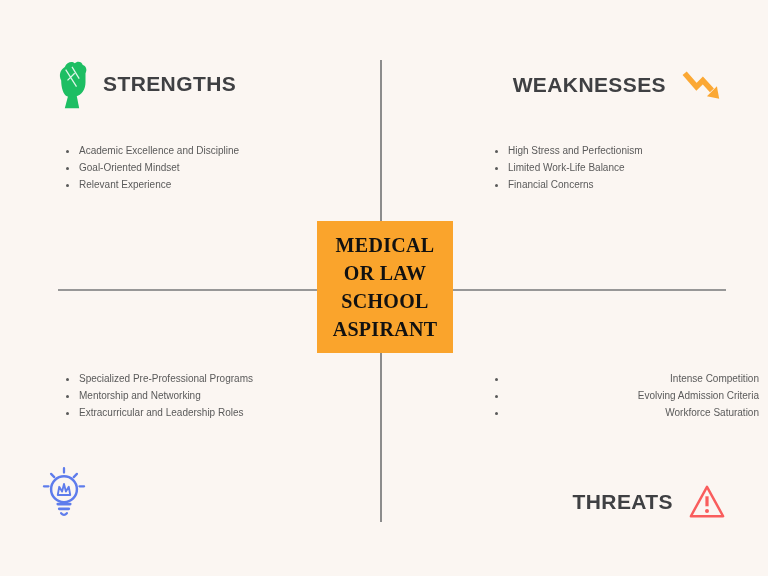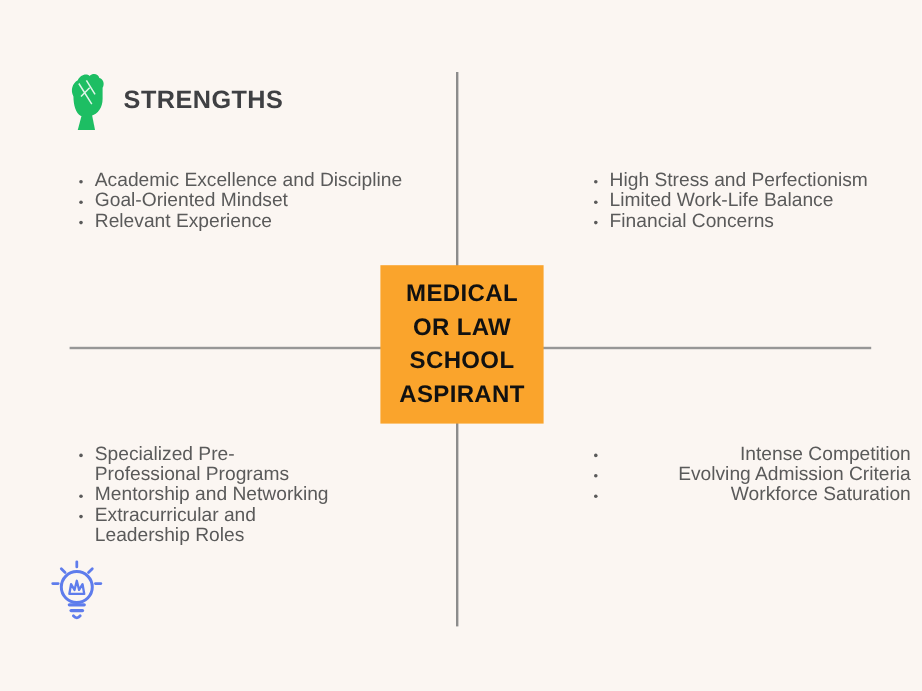--- a/index.html
+++ b/index.html
@@ -42,20 +42,21 @@
     align-items: center;
     justify-content: center;
   }
   .center-box div {
     font-size: 20px;
     line-height: 28px;
     font-weight: 800;
     color: #111111;
     letter-spacing: 0.3px;
     white-space: nowrap;
+    font-family: Liberation Serif, serif;
   }
 
   
   .header {
     position: absolute;
     display: flex;
     align-items: center;
     z-index: 3;
   }
   .heading {
@@ -71,21 +72,21 @@
   .opportunities-header .heading { transform: translateY(5px); }
   .threats-header     { right: 42px; top: 481px; gap: 15px; }
 
   .icon { display: block; flex: 0 0 auto; }
 
   
   .list {
     position: absolute;
     list-style: disc;
     padding-left: 19px;
-    font-size: 16px;
+    font-size: 10px;
     line-height: 17px;
     color: #5A5A5A;
     z-index: 3;
   }
   .list li::marker { color: #5A5A5A; font-size: 11px; }
   .strengths-list     { left: 60px;  top: 142px; width: 300px; }
   .weaknesses-list    { left: 489px; top: 142px; width: 270px; }
   .opportunities-list { left: 60px;  top: 370px; width: 214px; }
   .threats-list       { left: 489px; top: 370px; width: 270px; text-align: right; }
 </style>
@@ -99,20 +100,27 @@
 
   <div class="header strengths-header">
     <svg class="icon" width="36" height="54" viewBox="0 0 40 56">
       <path d="M16 40 L25 40 L28 55 L12 55 Z" fill="#1DBE63"></path>
       <path d="M8 24 C5 18 7 12 12 9 C14 4 20 2 23 5 C26 2 31 3 32 7 C36 8 37 13 35 16 L35 26 C35 34 31 40 24 42 L15 42 C10 40 8 31 8 24 Z" fill="#1DBE63"></path>
       <path d="M13 12 L25 31 M20 9 L28 22 M15 24 L23 16" stroke="#FFFFFF" stroke-width="1.4" fill="none" opacity="0.85"></path>
     </svg>
     <span class="heading">STRENGTHS</span>
   </div>
 
+  <div class="header weaknesses-header">
+    <span class="heading">WEAKNESSES</span>
+    <svg class="icon" width="40" height="34" viewBox="0 0 44 36">
+      <path d="M4 5 L17 20 L24 13 L34 24" fill="none" stroke="#FBA834" stroke-width="6" stroke-linejoin="miter"></path>
+      <path d="M42 33 L28.5 30.5 L39.5 19.5 Z" fill="#FBA834"></path>
+    </svg>
+  </div>
 
   <ul class="list strengths-list">
     <li>Academic Excellence and Discipline</li>
     <li>Goal-Oriented Mindset</li>
     <li>Relevant Experience</li>
   </ul>
 
   <ul class="list weaknesses-list">
     <li>High Stress and Perfectionism</li>
     <li>Limited Work-Life Balance</li>
@@ -142,14 +150,22 @@
     <svg class="icon" width="44" height="56" viewBox="0 0 46 58">
       <circle cx="23" cy="24" r="13.5" fill="none" stroke="#5E7CEC" stroke-width="2.6"></circle>
       <path d="M16.5 30 L18 21.5 L21 26.5 L23 18.5 L25 26.5 L28 21.5 L29.5 30 Z" fill="none" stroke="#5E7CEC" stroke-width="2" stroke-linejoin="round"></path>
       <path d="M16.5 39.5 L29.5 39.5" stroke="#5E7CEC" stroke-width="2.8" stroke-linecap="round"></path>
       <path d="M18 44.5 L28 44.5" stroke="#5E7CEC" stroke-width="2.8" stroke-linecap="round"></path>
       <path d="M20 49 Q23 52.5 26 49" fill="none" stroke="#5E7CEC" stroke-width="2.4" stroke-linecap="round"></path>
       <path d="M23 2 L23 6.5 M9.5 8 L12.8 11.3 M36.5 8 L33.2 11.3 M2 21 L6.8 21 M39.2 21 L44 21" stroke="#5E7CEC" stroke-width="2.4" stroke-linecap="round"></path>
     </svg>
   </div>
 
+  <div class="header threats-header">
+    <span class="heading">THREATS</span>
+    <svg class="icon" width="38" height="42" viewBox="0 0 40 40">
+      <path d="M20 4 L37 35 L3 35 Z" fill="none" stroke="#F95D5D" stroke-width="2.6" stroke-linejoin="round"></path>
+      <path d="M20 14 L20 24.5" stroke="#F95D5D" stroke-width="3.4" stroke-linecap="butt"></path>
+      <circle cx="20" cy="29.5" r="2.1" fill="#F95D5D"></circle>
+    </svg>
+  </div>
 
 </div>
 
 </body></html>

